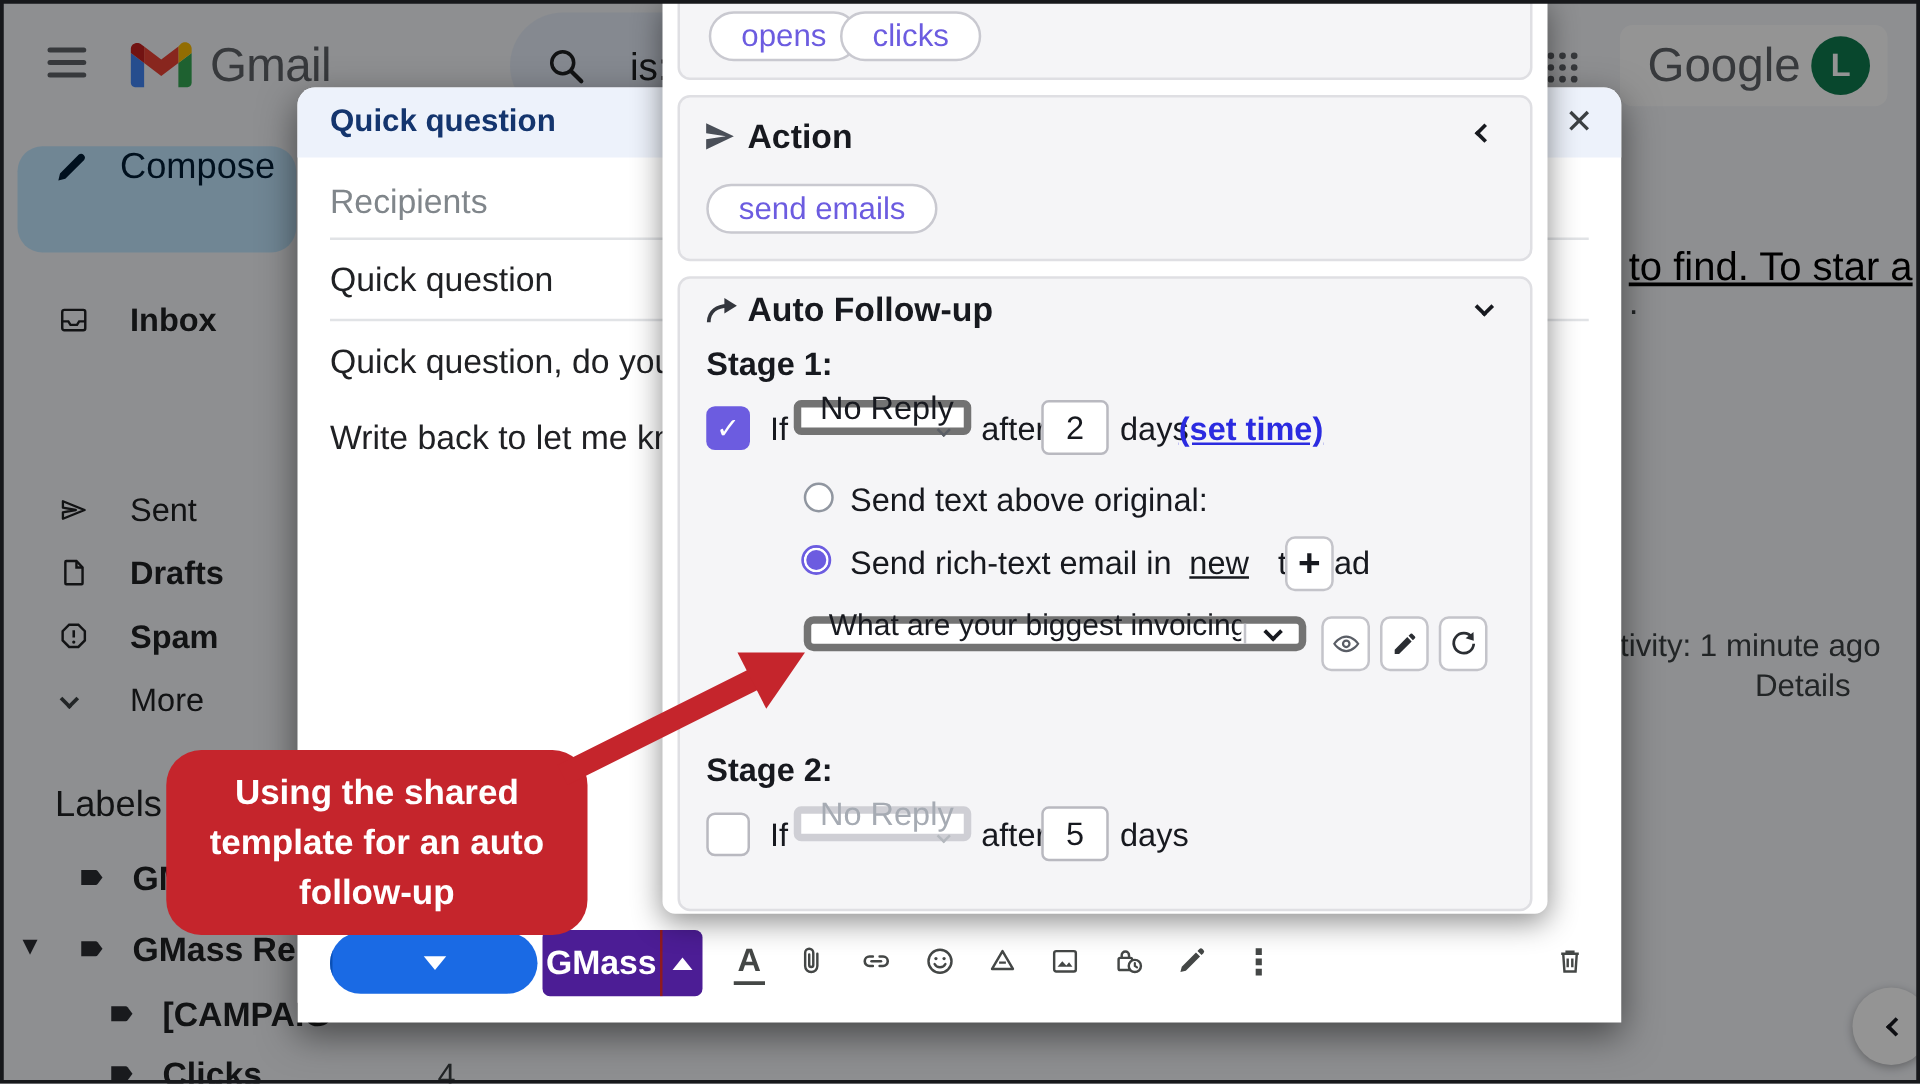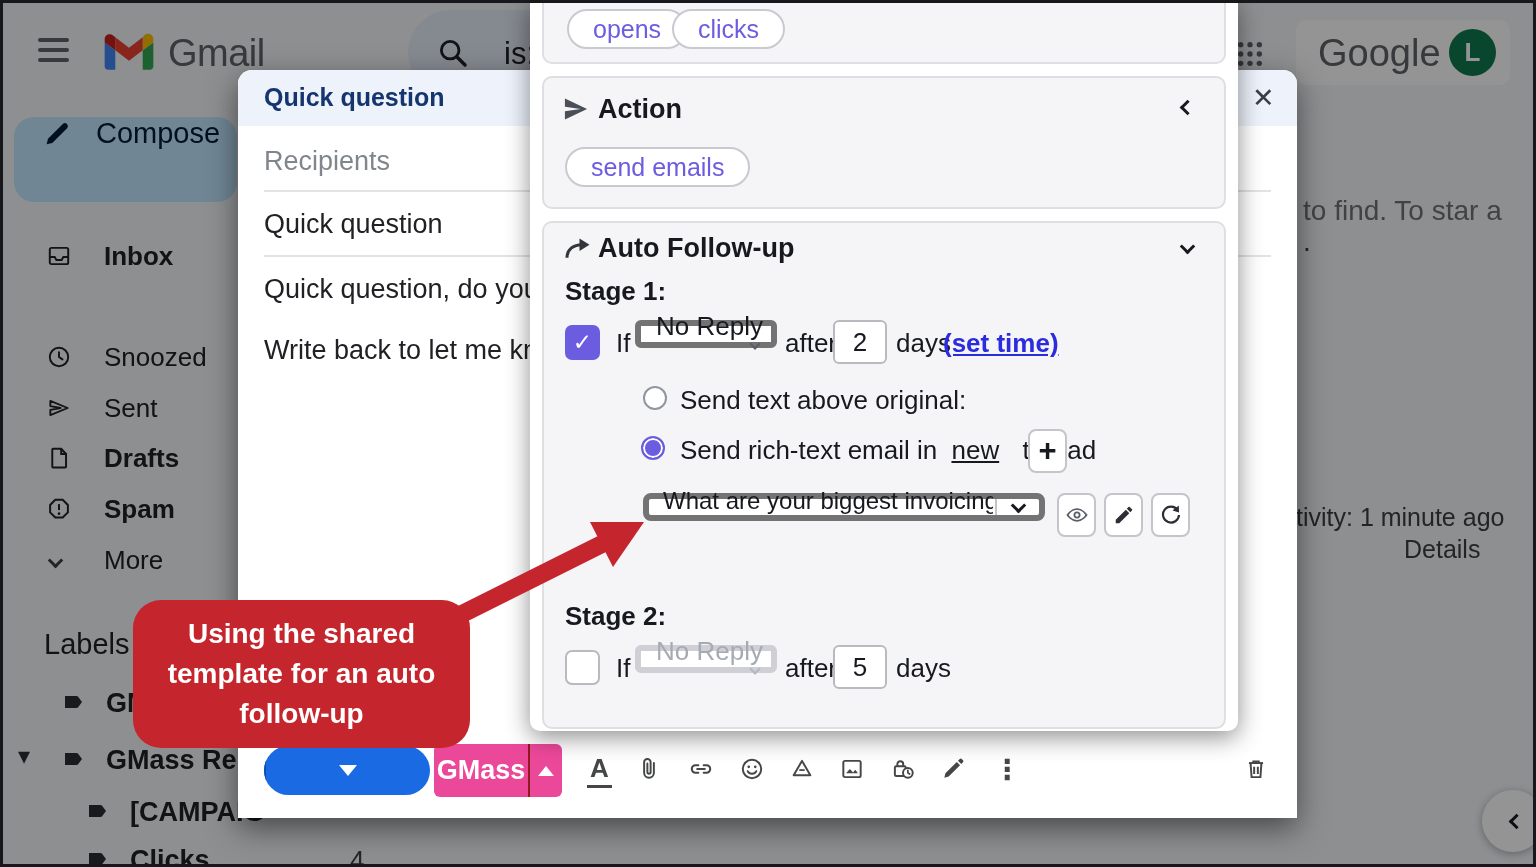--- a/index.html
+++ b/index.html
@@ -113,27 +113,20 @@
 
     <div class="nav-row" style="top:231px;">
       <svg class="nav-ic" viewBox="0 0 24 24">
         <g fill="none" stroke="#202124" stroke-width="1.8">
           <rect x="3.5" y="4.5" width="17" height="15" rx="1.5"></rect>
           <path d="M3.5 13h4.5l1.6 2.6h4.8L16 13h4.5"></path>
         </g>
       </svg>
       <span class="nav-label" style="font-weight:700;">Inbox</span>
     </div>
-    <div class="nav-row" style="top:332px;">
-      <svg class="nav-ic" viewBox="0 0 24 24">
-        <circle cx="12" cy="12" r="8.5" fill="none" stroke="#202124" stroke-width="1.8"></circle>
-        <path d="M12 7.5V12l3.2 2.2" fill="none" stroke="#202124" stroke-width="1.8" stroke-linecap="round"></path>
-      </svg>
-      <span class="nav-label">Snoozed</span>
-    </div>
     <div class="nav-row" style="top:383px;">
       <svg class="nav-ic" viewBox="0 0 24 24">
         <path d="M4 18.5L20 12 4 5.5v4.8l9.5 1.7L4 13.7z" fill="none" stroke="#202124" stroke-width="1.7" stroke-linejoin="round"></path>
       </svg>
       <span class="nav-label">Sent</span>
     </div>
     <div class="nav-row" style="top:433px;">
       <svg class="nav-ic" viewBox="0 0 24 24">
         <path d="M6.5 3.5h7.5l4.5 4.8V20a.7.7 0 0 1-.7.7H6.5a.7.7 0 0 1-.7-.7V4.2a.7.7 0 0 1 .7-.7z" fill="none" stroke="#202124" stroke-width="1.8"></path>
         <path d="M14 3.5v4.8h4.5" fill="none" stroke="#202124" stroke-width="1.8"></path>
@@ -171,21 +164,21 @@
       <path fill="#2b2e33" d="M3 6h11.5a2 2 0 0 1 1.6.8L20 12l-3.9 5.2a2 2 0 0 1-1.6.8H3z"></path>
     </svg>
     <div class="txt" style="left:130px;top:797px;font-size:27px;font-weight:700;color:#202124;">[CAMPAIG</div>
 
     <svg class="lbl-ic" style="left:86px;top:847px;" viewBox="0 0 24 24">
       <path fill="#2b2e33" d="M3 6h11.5a2 2 0 0 1 1.6.8L20 12l-3.9 5.2a2 2 0 0 1-1.6.8H3z"></path>
     </svg>
     <div class="txt" style="left:130px;top:845px;font-size:27px;font-weight:700;color:#202124;">Clicks</div>
     <div class="txt" style="left:350px;top:845px;font-size:26px;color:#3c4043;">4</div>
 
-    <div class="txt" style="left:1303px;top:195px;font-size:28px;color:#737373;">to find. To star a</div>
+    <div class="txt" style="left:1303px;top:195px;font-size:32px;color:#000000;text-decoration:underline;">to find. To star a</div>
     <div class="txt" style="left:1303px;top:226px;font-size:28px;color:#3c4043;">.</div>
     <div class="txt" style="left:1296px;top:503px;font-size:25px;color:#3c4043;">tivity: 1 minute ago</div>
     <div class="txt" style="left:1404px;top:535px;font-size:25px;color:#3c4043;">Details</div>
 
     <div class="abs" style="left:1482px;top:790px;width:62px;height:62px;border-radius:50%;background:#ffffff;
                 box-shadow:0 2px 8px rgba(0,0,0,0.3);display:flex;align-items:center;justify-content:center;">
       <span class="cv cv-left" style="margin-left:6px;border-color:#17191f;"></span>
     </div>
   </div>
 
@@ -205,21 +198,21 @@
     <div class="txt" style="left:26px;top:204px;font-size:27px;color:#202124;">Quick question, do you want</div>
     <div class="txt" style="left:26px;top:265px;font-size:27px;color:#202124;">Write back to let me know.</div>
 
     <div class="send-btn" style="background:#1a6ae4;">
       <div style="width:1.5px;height:100%;background:#0b50b5;"></div>
       <div class="row-flex" style="flex:1;justify-content:center;">
         <span style="width:0;height:0;border-left:9px solid transparent;border-right:9px solid transparent;border-top:11px solid #fff;"></span>
       </div>
     </div>
 
-    <div class="gmass-btn" style="background:#ec4899;">
+    <div class="gmass-btn" style="background:#4c1d95;">
       <div class="row-flex" style="width:94px;justify-content:center;font-size:27px;font-weight:800;">GMass</div>
       <div style="width:1.5px;height:100%;background:#8f1a1f;"></div>
       <div class="row-flex" style="flex:1;justify-content:center;">
         <span style="width:0;height:0;border-left:8px solid transparent;border-right:8px solid transparent;border-bottom:10px solid #fff;"></span>
       </div>
     </div>
 
     <div class="txt" style="left:349px;top:683px;font-size:26px;font-weight:600;color:#444746;border-bottom:3px solid #444746;padding:0 3px 1px;">A</div>
     <svg class="tb-ic" style="left:398px;" viewBox="0 0 24 24">
       <path d="M16.5 6.5v9a4.5 4.5 0 0 1-9 0V5.8a3 3 0 0 1 6 0v9a1.5 1.5 0 0 1-3 0V7" fill="none" stroke="#444746" stroke-width="1.8" stroke-linecap="round"></path>

